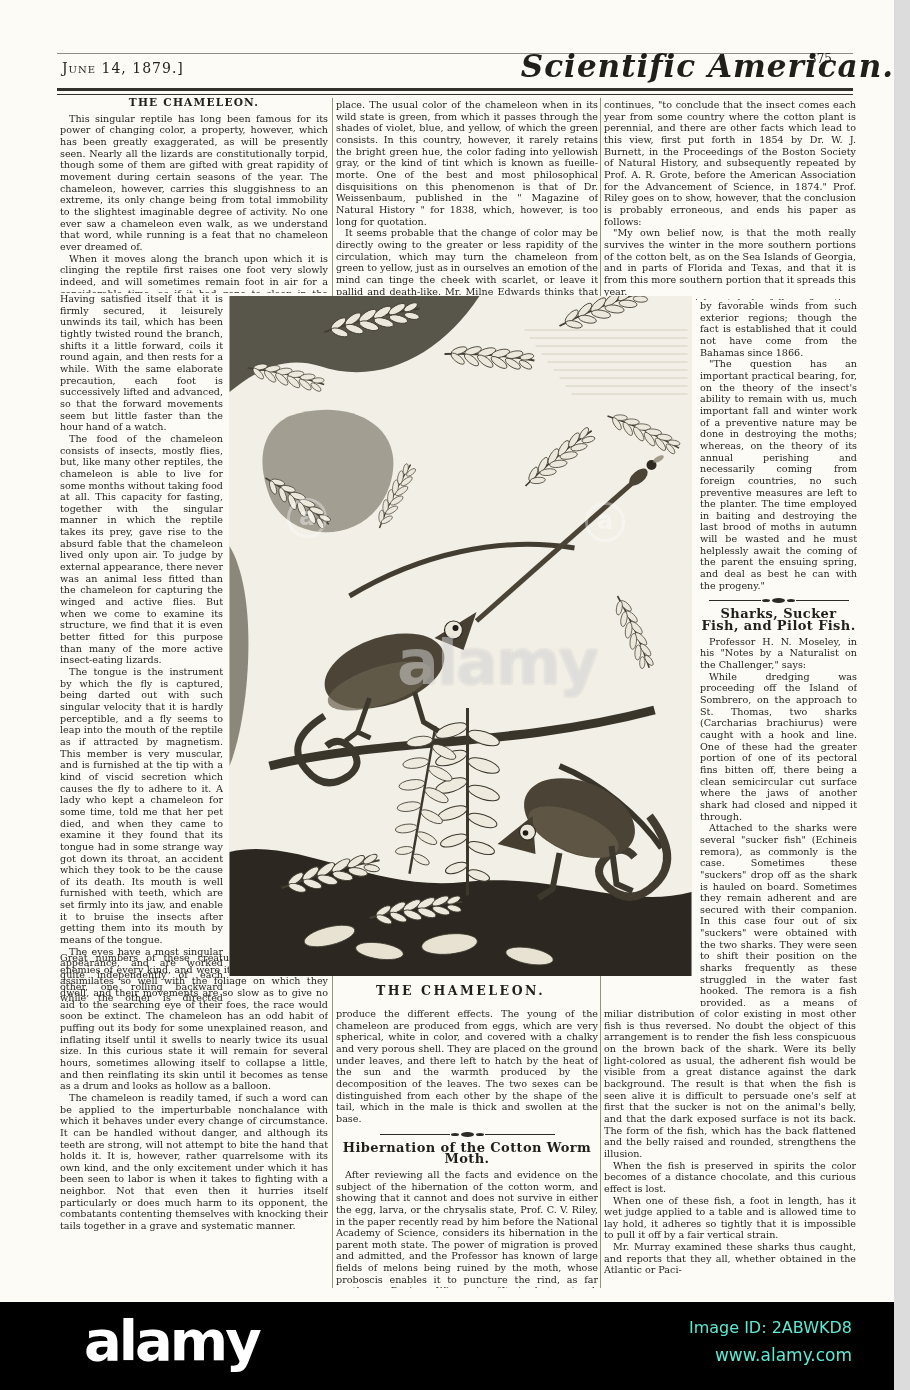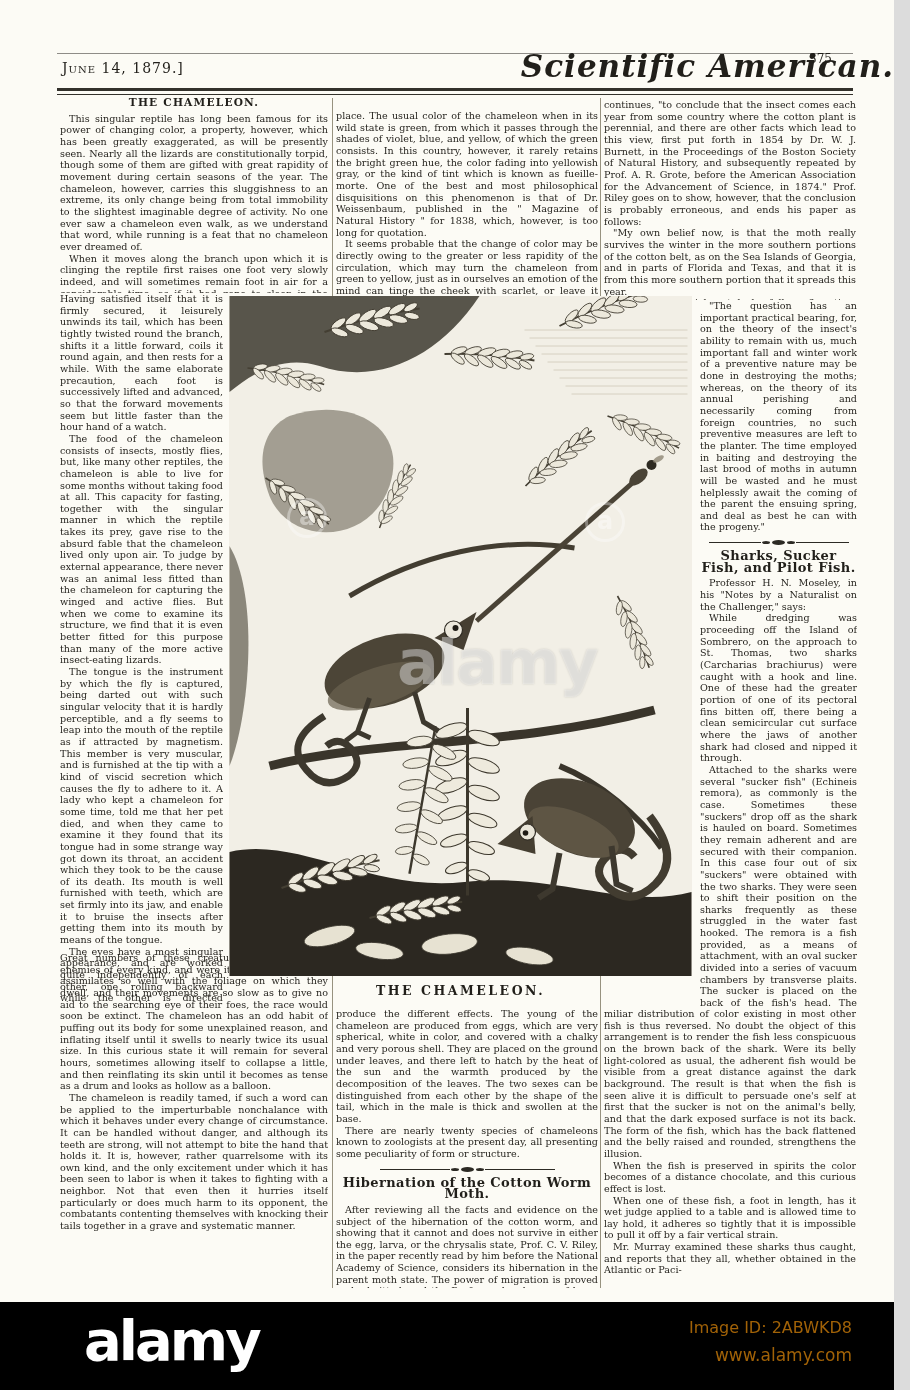--- a/index.html
+++ b/index.html
@@ -32,21 +32,21 @@
             font-weight:bold;font-size:62px;color:rgba(255,255,255,0.38);letter-spacing:-2px;
             text-shadow:0 0 2px rgba(90,90,90,0.25);}
   .wm-a{position:absolute;width:34px;height:34px;border:3px solid rgba(255,255,255,0.35);border-radius:50%;
         color:rgba(255,255,255,0.4);font-family:"DejaVu Sans",sans-serif;font-weight:bold;font-size:24px;
         line-height:32px;text-align:center;}
   
   .alamy-bar{position:absolute;left:0;top:1302px;width:910px;height:88px;background:#000;}
   .alamy-logo{position:absolute;left:84px;top:6px;color:#fff;
               font-family:"DejaVu Sans","Liberation Sans",sans-serif;font-weight:bold;
               font-size:56px;letter-spacing:-3px;}
-  .alamy-meta{position:absolute;right:58px;top:16px;color:#a16207;text-align:right;
+  .alamy-meta{position:absolute;right:58px;top:16px;color:#5eead4;text-align:right;
               font-family:"DejaVu Sans","Liberation Sans",sans-serif;}
   .alamy-id{font-size:16px;font-weight:normal;}
   .alamy-url{font-size:17px;font-weight:normal;margin-top:8px;}
 </style>
 </head>
 <body>
 
 <div class="page">
 
   <div class="rule-h" style="left:57px;top:53px;width:796px;height:1px;opacity:.55"></div>
@@ -70,44 +70,44 @@
     <p>The tongue is the instrument by which the fly is captured, being darted out with such singular velocity that it is hardly perceptible, and a fly seems to leap into the mouth of the reptile as if attracted by magnetism. This member is very muscular, and is furnished at the tip with a kind of viscid secretion which causes the fly to adhere to it. A lady who kept a chameleon for some time, told me that her pet died, and when they came to examine it they found that its tongue had in some strange way got down its throat, an accident which they took to be the cause of its death. Its mouth is well furnished with teeth, which are set firmly into its jaw, and enable it to bruise the insects after getting them into its mouth by means of the tongue.</p>
     <p>The eyes have a most singular appearance, and are worked quite independently of each other, one rolling backward while the other is directed forward or upward. There is not the least spark of expression in the eye of the chameleon, which looks about as intellectual as a green pea with a dot of ink upon it.</p>
 
   </div>
   <div class="col" style="left:60px;top:952px;width:268px;height:280px;">
     <p class="cont">Great numbers of these creatures fall victims to enemies of every kind, and were it not that their color assimilates so well with the foliage on which they dwell, and their movements are so slow as to give no aid to the searching eye of their foes, the race would soon be extinct. The chameleon has an odd habit of puffing out its body for some unexplained reason, and inflating itself until it swells to nearly twice its usual size. In this curious state it will remain for several hours, sometimes allowing itself to collapse a little, and then reinflating its skin until it becomes as tense as a drum and looks as hollow as a balloon.</p>
     <p>The chameleon is readily tamed, if such a word can be applied to the imperturbable nonchalance with which it behaves under every change of circumstance. It can be handled without danger, and although its teeth are strong, will not attempt to bite the hand that holds it. It is, however, rather quarrelsome with its own kind, and the only excitement under which it has been seen to labor is when it takes to fighting with a neighbor. Not that even then it hurries itself particularly or does much harm to its opponent, the combatants contenting themselves with knocking their tails together in a grave and systematic manner.</p>
     <p>A few words on the change of color will not be out of</p>
   </div>
 
-  <div class="col" style="left:336px;top:110px;width:262px;height:196px;">
+  <div class="col" style="left:336px;top:99px;width:262px;height:196px;">
     <p class="cont">place. The usual color of the chameleon when in its wild state is green, from which it passes through the shades of violet, blue, and yellow, of which the green consists. In this country, however, it rarely retains the bright green hue, the color fading into yellowish gray, or the kind of tint which is known as fueille-morte. One of the best and most philosophical disquisitions on this phenomenon is that of Dr. Weissenbaum, published in the " Magazine of Natural History " for 1838, which, however, is too long for quotation.</p>
     <p>It seems probable that the change of color may be directly owing to the greater or less rapidity of the circulation, which may turn the chameleon from green to yellow, just as in ourselves an emotion of the mind can tinge the cheek with scarlet, or leave it pallid and death-like. Mr. Milne Edwards thinks that it is due to two layers of pigment cells in the skin, arranged so as to be movable upon each other, and so</p>
   </div>
   <div class="col" style="left:336px;top:1008px;width:262px;height:280px;">
     <p class="cont">produce the different effects. The young of the chameleon are produced from eggs, which are very spherical, white in color, and covered with a chalky and very porous shell. They are placed on the ground under leaves, and there left to hatch by the heat of the sun and the warmth produced by the decomposition of the leaves. The two sexes can be distinguished from each other by the shape of the tail, which in the male is thick and swollen at the base.</p>
-    <p>There are nearly twenty species of chameleons known to zoologists at the present day, all presenting some peculiarity of form or structure.</p>
     <div class="divider">
       <span class="dl"></span>
       <span class="dd"></span>
       <span class="dd big"></span>
       <span class="dd"></span>
       <span class="dl"></span>
     </div>
     <div class="sub-title">Hibernation of the Cotton Worm Moth.</div>
     <p>After reviewing all the facts and evidence on the subject of the hibernation of the cotton worm, and showing that it cannot and does not survive in either the egg, larva, or the chrysalis state, Prof. C. V. Riley, in the paper recently read by him before the National Academy of Science, considers its hibernation in the parent moth state. The power of migration is proved and admitted, and the Professor has known of large fields of melons being ruined by the moth, whose proboscis enables it to puncture the rind, as far north as Racine, Wisconsin. "It is but natural, therefore," he</p>
   </div>
 
   <div class="col" style="left:604px;top:99px;width:252px;height:201px;">
     <p class="cont">continues, "to conclude that the insect comes each year from some country where the cotton plant is perennial, and there are other facts which lead to this view, first put forth in 1854 by Dr. W. J. Burnett, in the Proceedings of the Boston Society of Natural History, and subsequently repeated by Prof. A. R. Grote, before the American Association for the Advancement of Science, in 1874." Prof. Riley goes on to show, however, that the conclusion is probably erroneous, and ends his paper as follows:</p>
     <p>"My own belief now, is that the moth really survives the winter in the more southern portions of the cotton belt, as on the Sea Islands of Georgia, and in parts of Florida and Texas, and that it is from this more southern portion that it spreads this year.</p>
     <p>"This belief, which yet lacks full confirmation, does not preclude the occasional coming of the moth from foreign, more tropical countries, or the possibility of its being brought</p>
   </div>
   <div class="col" style="left:700px;top:300px;width:157px;height:706px;">
+    <p class="cont">by favorable winds from such exterior regions; though the fact is established that it could not have come from the Bahamas since 1866.</p>
     <p>"The question has an important practical bearing, for, on the theory of the insect's ability to remain with us, much important fall and winter work of a preventive nature may be done in destroying the moths; whereas, on the theory of its annual perishing and necessarily coming from foreign countries, no such preventive measures are left to the planter. The time employed in baiting and destroying the last brood of moths in autumn will be wasted and he must helplessly await the coming of the parent the ensuing spring, and deal as best he can with the progeny."</p>
     <div class="divider" style="width:140px;">
       <span class="dl"></span>
       <span class="dd"></span>
       <span class="dd big"></span>
       <span class="dd"></span>
       <span class="dl"></span>
     </div>
     <div class="sub-title">Sharks, Sucker Fish, and Pilot Fish.</div>
     <p>Professor H. N. Moseley, in his "Notes by a Naturalist on the Challenger," says:</p>

